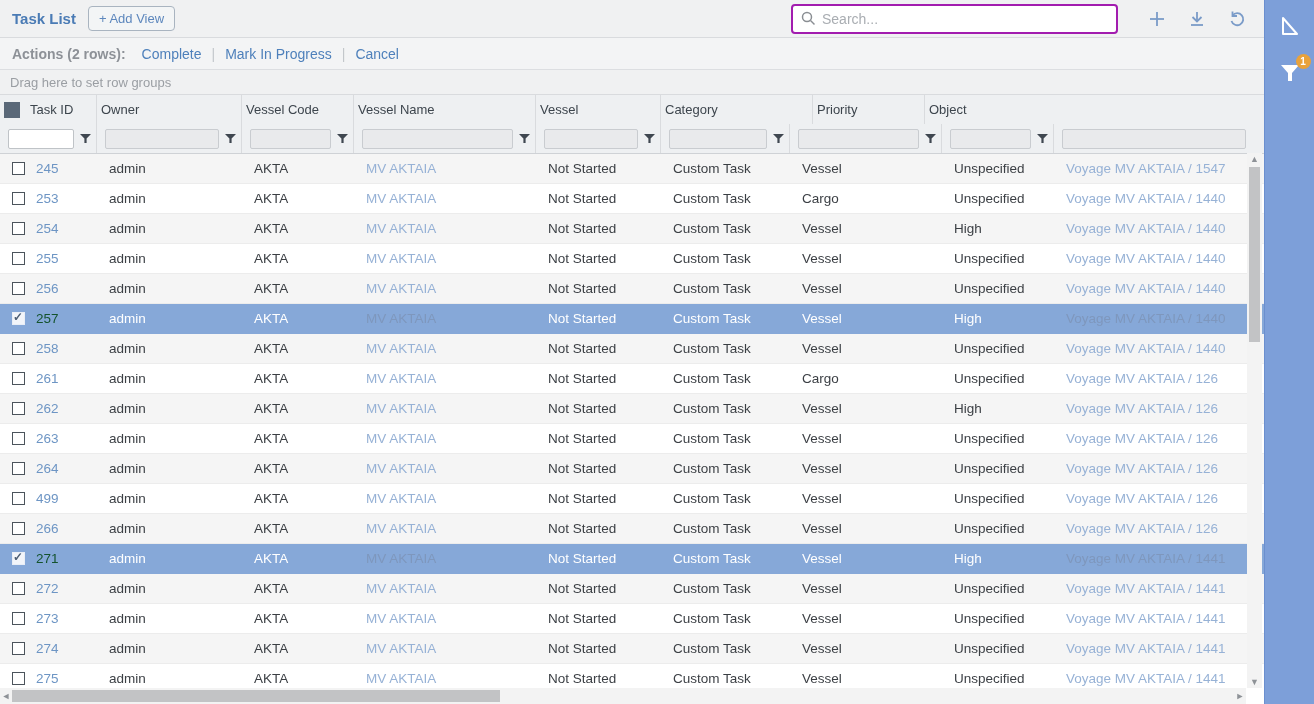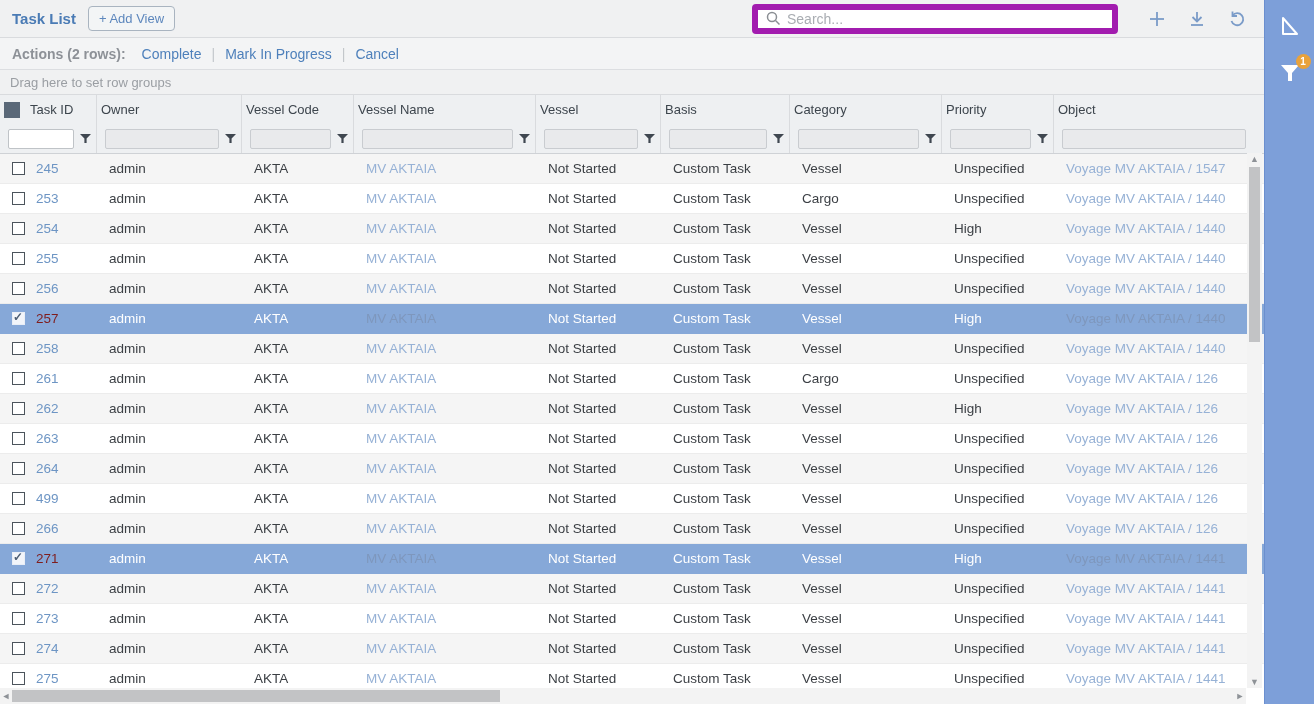--- a/index.html
+++ b/index.html
@@ -7,21 +7,21 @@
   body { font-family:"Liberation Sans", sans-serif; background:#f0f1f2; color:#3d4349; font-size:13px; }
 
   .app { display:flex; width:1314px; height:704px;border-radius:25px; }
   .main { width:1264px; height:704px; position:relative; background:#fff; }
 
   
   .toolbar { height:38px; background:#f0f1f2; border-bottom:1px solid #d9dbde; display:flex; align-items:center; padding:0 12px; }
   .title { color:#4a7bb5; font-weight:bold; font-size:15px; margin-right:12px; }
   .add-view { border:1px solid #a9b4c0; border-radius:4px; background:#f3f5f6; color:#5d87bd; font-size:13px; padding:4px 10px; cursor:pointer; font-family:inherit; }
   .spacer { flex:1; }
-  .search { display:flex; align-items:center; width:366px; height:30px; background:#fff; border:6px solid #a21caf; border-radius:4px; padding:0 8px; margin-right:14px; }
+  .search { display:flex; align-items:center; width:327px; height:30px; background:#fff; border:2px solid #a21caf; border-radius:4px; padding:0 8px; margin-right:14px; }
   .search svg { flex:none; margin-right:6px; }
   .search input { border:none; outline:none; flex:1; font-size:14px; color:#444; font-family:inherit; background:transparent; }
   .search input::placeholder { color:#a9adb2; }
   .tool-btn { width:30px; height:30px; border:none; background:transparent; display:inline-flex; align-items:center; justify-content:center; cursor:pointer; margin-left:10px; }
 
   
   .actions-bar { height:32px; background:#f3f4f5; border-bottom:1px solid #dcdee1; display:flex; align-items:center; padding:0 12px; font-size:14px; }
   .actions-label { color:#8d9197; margin-right:16px;font-weight:bold; }
   .action-link { color:#4e80bb; text-decoration:none; cursor:pointer; }
   .action-sep { color:#c3c7cb; margin:0 10px; }
@@ -47,21 +47,21 @@
 
   .grid-body { height:535px; overflow:hidden; }
   .row { display:flex; height:30px; align-items:center; border-bottom:1px solid #ececec; background:#fff; }
   .row:nth-child(odd) { background:#f5f5f5; }
   .row .cell { padding-left:12px; overflow:hidden; white-space:nowrap; flex:none; color:#3b3f44; font-size:13.5px; }
   .row .cell.first { display:flex; align-items:center; padding-left:12px; }
   .id-link { color:#6d95c4; cursor:pointer; }
   .lite-link { color:#97b2d6; cursor:pointer; }
   .row.selected { background:#86a8d8 !important; border-bottom:1px solid #86a8d8; }
   .row.selected .cell { color:#fff; }
-  .row.selected .id-link { color:#7f1d1d; }
+  .row.selected .id-link { color:#14532d; }
   .row.selected .lite-link { color:#7e97bd; }
 
   
   .cbx { width:13px; height:13px; border:1.5px solid #4c545c; background:#fff; flex:none; margin-right:11px; position:relative; cursor:pointer; }
   .cbx.checked::after { content:"✓"; position:absolute; left:0px; top:-3px; font-size:12px; font-weight:bold; color:#4c5e74; }
   .row.selected .cbx { border-color:#e9eef6; background:#f2f5fa; }
   .hdr-cbx { width:16px; height:16px; background:#5a6878; margin-right:10px; flex:none; cursor:pointer; }
 
   
   .v-scrollbar { position:absolute; top:58px; right:2px; width:15px; bottom:16px; background:#f3f3f3; display:flex; flex-direction:column; align-items:center; }
@@ -139,23 +139,20 @@
             </div>
           <div class="hcell c2">
               <span class="hlabel">Vessel Code</span>
             </div>
           <div class="hcell c3">
               <span class="hlabel">Vessel Name</span>
             </div>
           <div class="hcell c4">
               <span class="hlabel">Vessel</span>
             </div>
-          <div class="hcell c5">
-              <span class="hlabel">Basis</span>
-            </div>
           <div class="hcell c6">
               <span class="hlabel">Category</span>
             </div>
           <div class="hcell c7">
               <span class="hlabel">Priority</span>
             </div>
           <div class="hcell c8 last">
               <span class="hlabel">Object</span>
             </div>
         </div>

